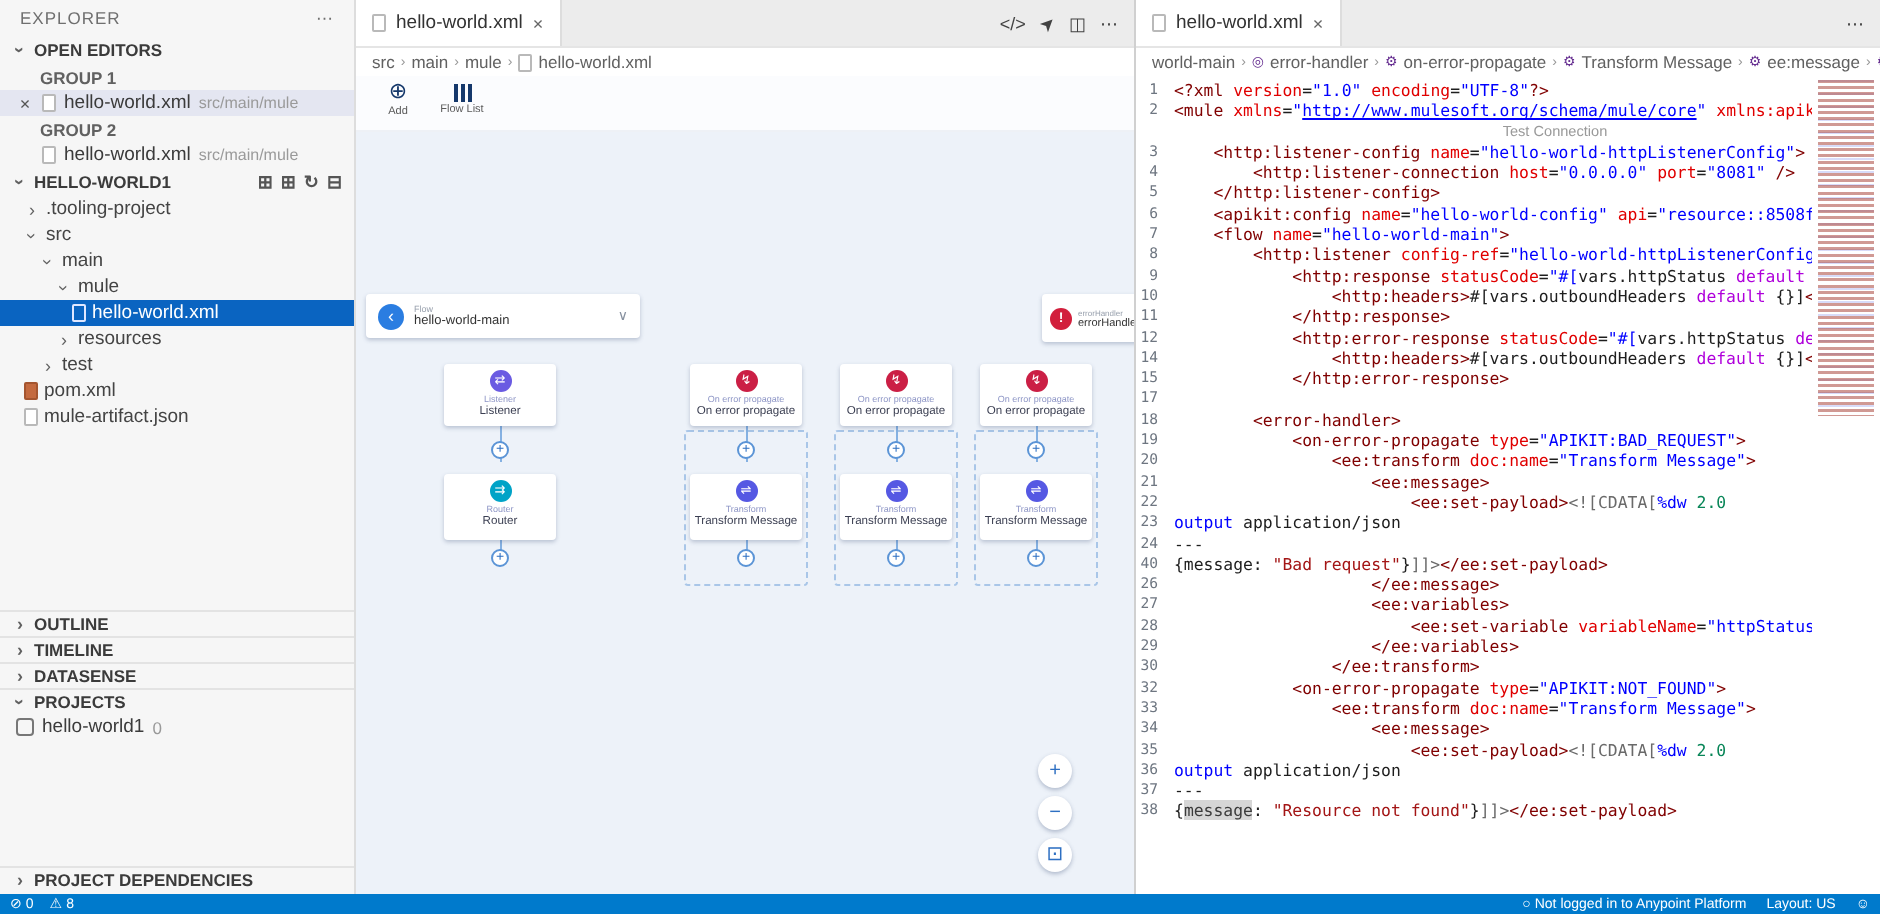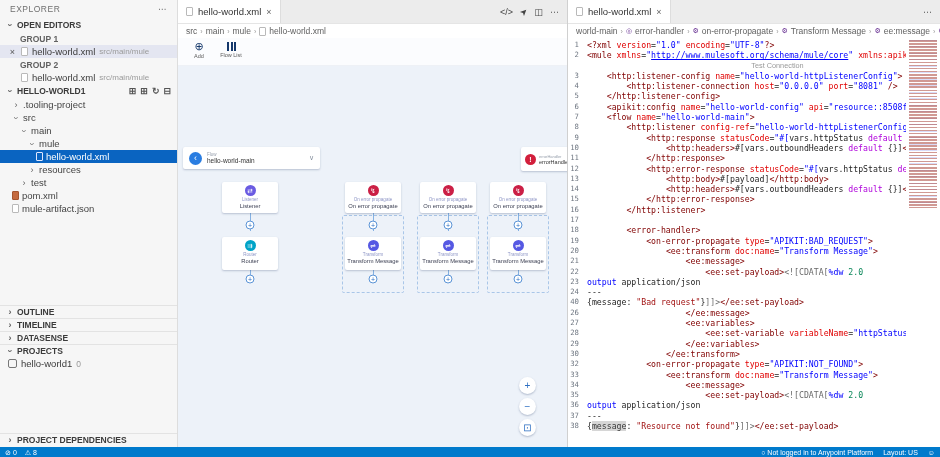--- a/index.html
+++ b/index.html
@@ -399,24 +399,22 @@
       <div class="cl"><span class="ln">3</span><span class="ct"><span class="tk-p">    </span><span class="tk-g">&lt;http:listener-config </span><span class="tk-a">name</span><span class="tk-p">=</span><span class="tk-v">"hello-world-httpListenerConfig"</span><span class="tk-g">&gt;</span></span></div>
       <div class="cl"><span class="ln">4</span><span class="ct"><span class="tk-p">        </span><span class="tk-g">&lt;http:listener-connection </span><span class="tk-a">host</span><span class="tk-p">=</span><span class="tk-v">"0.0.0.0"</span><span class="tk-p"> </span><span class="tk-a">port</span><span class="tk-p">=</span><span class="tk-v">"8081"</span><span class="tk-g"> /&gt;</span></span></div>
       <div class="cl"><span class="ln">5</span><span class="ct"><span class="tk-p">    </span><span class="tk-g">&lt;/http:listener-config&gt;</span></span></div>
       <div class="cl"><span class="ln">6</span><span class="ct"><span class="tk-p">    </span><span class="tk-g">&lt;apikit:config </span><span class="tk-a">name</span><span class="tk-p">=</span><span class="tk-v">"hello-world-config"</span><span class="tk-p"> </span><span class="tk-a">api</span><span class="tk-p">=</span><span class="tk-v">"resource::8508f2e8</span></span></div>
       <div class="cl"><span class="ln">7</span><span class="ct"><span class="tk-p">    </span><span class="tk-g">&lt;flow </span><span class="tk-a">name</span><span class="tk-p">=</span><span class="tk-v">"hello-world-main"</span><span class="tk-g">&gt;</span></span></div>
       <div class="cl"><span class="ln">8</span><span class="ct"><span class="tk-p">        </span><span class="tk-g">&lt;http:listener </span><span class="tk-a">config-ref</span><span class="tk-p">=</span><span class="tk-v">"hello-world-httpListenerConfig"</span><span class="tk-p"> </span><span class="tk-a">p</span></span></div>
       <div class="cl"><span class="ln">9</span><span class="ct"><span class="tk-p">            </span><span class="tk-g">&lt;http:response </span><span class="tk-a">statusCode</span><span class="tk-p">=</span><span class="tk-v">"#[</span><span class="tk-p">vars.httpStatus </span><span class="tk-k">default</span><span class="tk-p"> </span><span class="tk-num">200</span></span></div>
       <div class="cl"><span class="ln">10</span><span class="ct"><span class="tk-p">                </span><span class="tk-g">&lt;http:headers&gt;</span><span class="tk-p">#[vars.outboundHeaders </span><span class="tk-k">default</span><span class="tk-p"> {}]</span><span class="tk-g">&lt;/ht</span></span></div>
       <div class="cl"><span class="ln">11</span><span class="ct"><span class="tk-p">            </span><span class="tk-g">&lt;/http:response&gt;</span></span></div>
       <div class="cl"><span class="ln">12</span><span class="ct"><span class="tk-p">            </span><span class="tk-g">&lt;http:error-response </span><span class="tk-a">statusCode</span><span class="tk-p">=</span><span class="tk-v">"#[</span><span class="tk-p">vars.httpStatus </span><span class="tk-k">defau</span></span></div>
-      <div class="cl"><span class="ln">13</span><span class="ct"><span class="tk-p">                </span><span class="tk-g">&lt;http:body&gt;</span><span class="tk-p">#[payload]</span><span class="tk-g">&lt;/http:body&gt;</span></span></div>
       <div class="cl"><span class="ln">14</span><span class="ct"><span class="tk-p">                </span><span class="tk-g">&lt;http:headers&gt;</span><span class="tk-p">#[vars.outboundHeaders </span><span class="tk-k">default</span><span class="tk-p"> {}]</span><span class="tk-g">&lt;/ht</span></span></div>
       <div class="cl"><span class="ln">15</span><span class="ct"><span class="tk-p">            </span><span class="tk-g">&lt;/http:error-response&gt;</span></span></div>
-      <div class="cl"><span class="ln">16</span><span class="ct"><span class="tk-p">        </span><span class="tk-g">&lt;/http:listener&gt;</span></span></div>
       <div class="cl"><span class="ln">17</span></div>
       <div class="cl"><span class="ln">18</span><span class="ct"><span class="tk-p">        </span><span class="tk-g">&lt;error-handler&gt;</span></span></div>
       <div class="cl"><span class="ln">19</span><span class="ct"><span class="tk-p">            </span><span class="tk-g">&lt;on-error-propagate </span><span class="tk-a">type</span><span class="tk-p">=</span><span class="tk-v">"APIKIT:BAD_REQUEST"</span><span class="tk-g">&gt;</span></span></div>
       <div class="cl"><span class="ln">20</span><span class="ct"><span class="tk-p">                </span><span class="tk-g">&lt;ee:transform </span><span class="tk-a">doc:name</span><span class="tk-p">=</span><span class="tk-v">"Transform Message"</span><span class="tk-g">&gt;</span></span></div>
       <div class="cl"><span class="ln">21</span><span class="ct"><span class="tk-p">                    </span><span class="tk-g">&lt;ee:message&gt;</span></span></div>
       <div class="cl"><span class="ln">22</span><span class="ct"><span class="tk-p">                        </span><span class="tk-g">&lt;ee:set-payload&gt;</span><span class="tk-c">&lt;![CDATA[</span><span class="tk-b">%dw </span><span class="tk-num">2.0</span></span></div>
       <div class="cl"><span class="ln">23</span><span class="ct"><span class="tk-b">output </span><span class="tk-p">application/json</span></span></div>
       <div class="cl"><span class="ln">24</span><span class="ct"><span class="tk-p">---</span></span></div>
       <div class="cl"><span class="ln">40</span><span class="ct"><span class="tk-p">{message: </span><span class="tk-s">"Bad request"</span><span class="tk-p">}</span><span class="tk-c">]]&gt;</span><span class="tk-g">&lt;/ee:set-payload&gt;</span></span></div>
       <div class="cl"><span class="ln">26</span><span class="ct"><span class="tk-p">                    </span><span class="tk-g">&lt;/ee:message&gt;</span></span></div>

